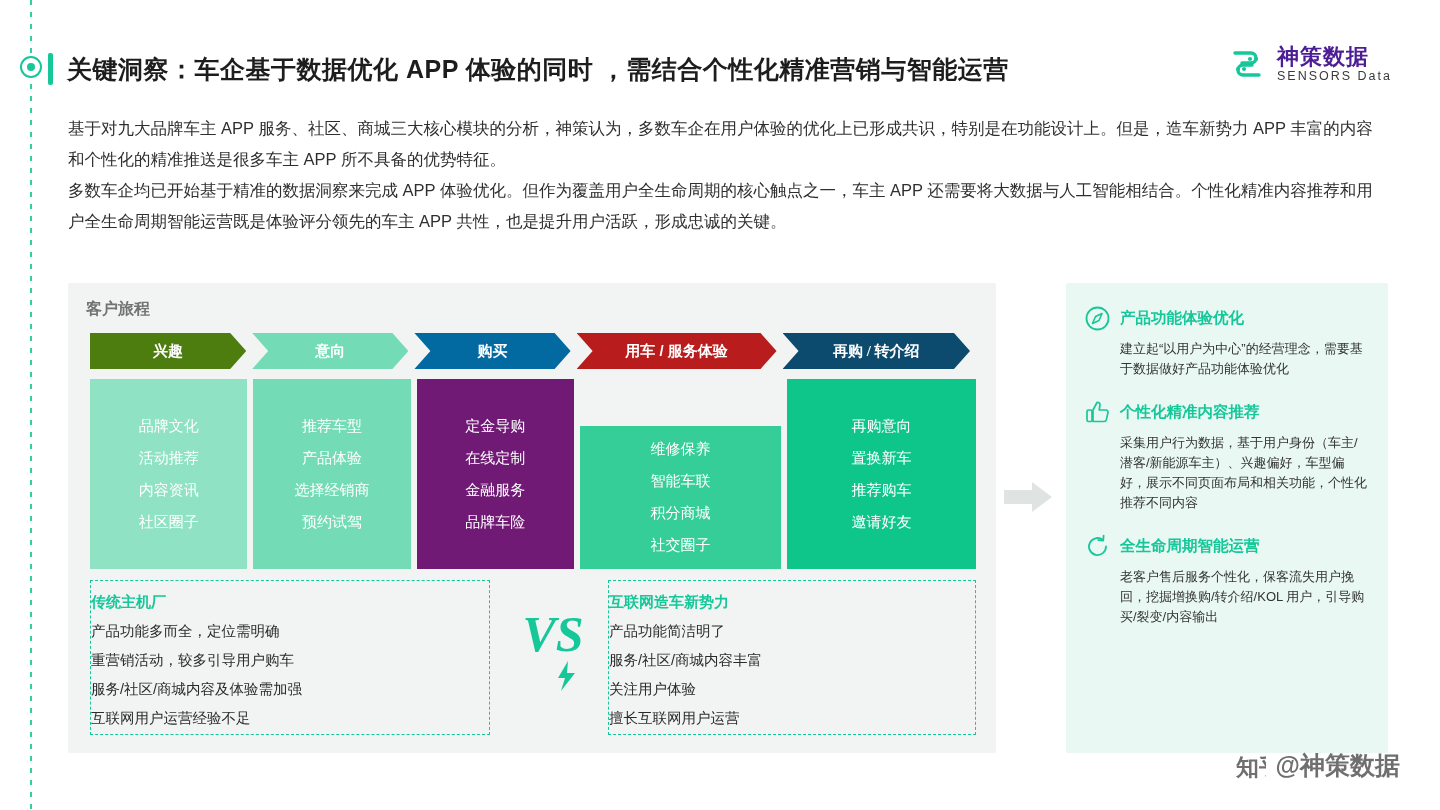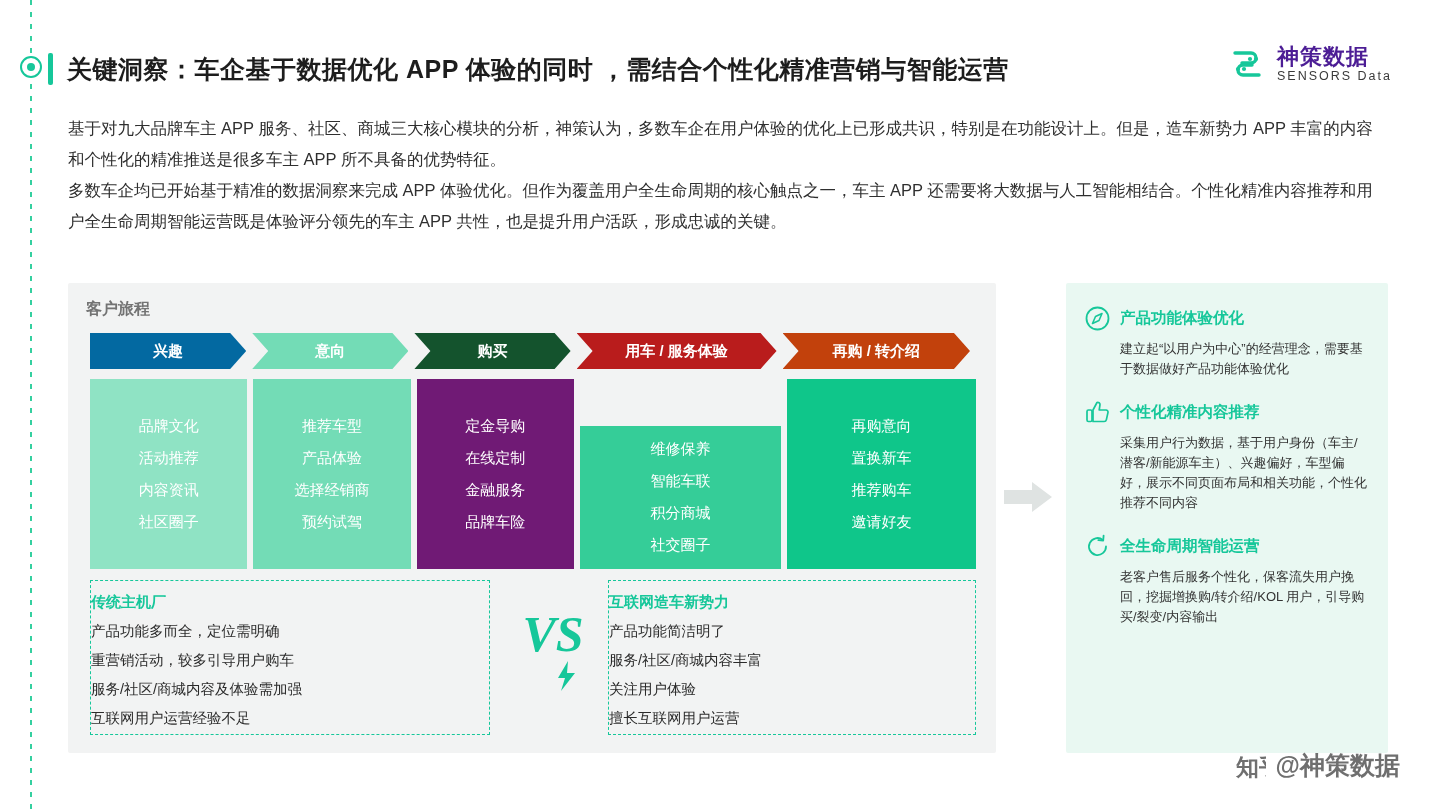--- a/index.html
+++ b/index.html
@@ -312,33 +312,33 @@
 
   <div class="intro">
     <p>基于对九大品牌车主 APP 服务、社区、商城三大核心模块的分析，神策认为，多数车企在用户体验的优化上已形成共识，特别是在功能设计上。但是，造车新势力 APP 丰富的内容和个性化的精准推送是很多车主 APP 所不具备的优势特征。</p>
     <p>多数车企均已开始基于精准的数据洞察来完成 APP 体验优化。但作为覆盖用户全生命周期的核心触点之一，车主 APP 还需要将大数据与人工智能相结合。个性化精准内容推荐和用户全生命周期智能运营既是体验评分领先的车主 APP 共性，也是提升用户活跃，形成忠诚的关键。</p>
   </div>
 
   <div class="panel">
     <div class="panel-title">客户旅程</div>
 
     <div class="chevrons">
-      <div class="chev" style="background: #0369a1; flex: 1 1 0%; text-align: center;">
+      <div class="chev" style="background: #4d7c0f; flex: 1 1 0%; text-align: center;">
           <span>兴趣</span>
         </div>
       <div class="chev" style="background: rgb(115, 220, 182); flex: 1 1 0%;">
           <span>意向</span>
         </div>
-      <div class="chev" style="background: #14532d; flex: 1 1 0%;">
+      <div class="chev" style="background: #0369a1; flex: 1 1 0%;">
           <span>购买</span>
         </div>
       <div class="chev" style="background: #b91c1c; flex: 1.28 1 0%;">
           <span>用车 / 服务体验</span>
         </div>
-      <div class="chev" style="background: #c2410c; flex: 1.2 1 0%;">
+      <div class="chev" style="background: #0c4a6e; flex: 1.2 1 0%; font-family: Liberation Serif, serif;">
           <span>再购 / 转介绍</span>
         </div>
     </div>
 
     <div class="cols">
       <div class="col" style="background: rgb(143, 227, 196); flex: 1 1 0%;">
         <span>品牌文化</span>
         <span>活动推荐</span>
         <span>内容资讯</span>
         <span>社区圈子</span>

